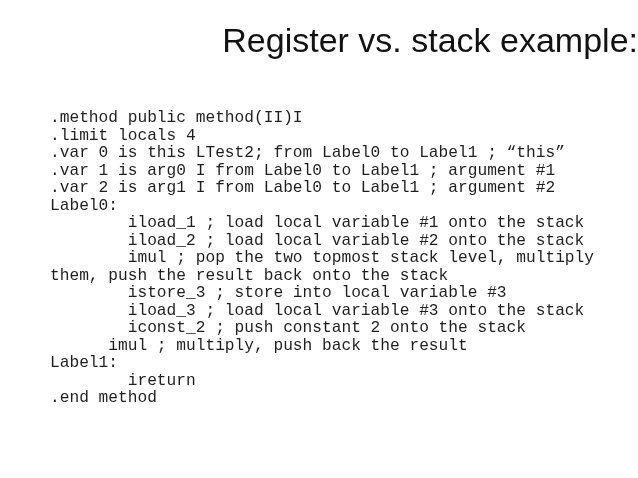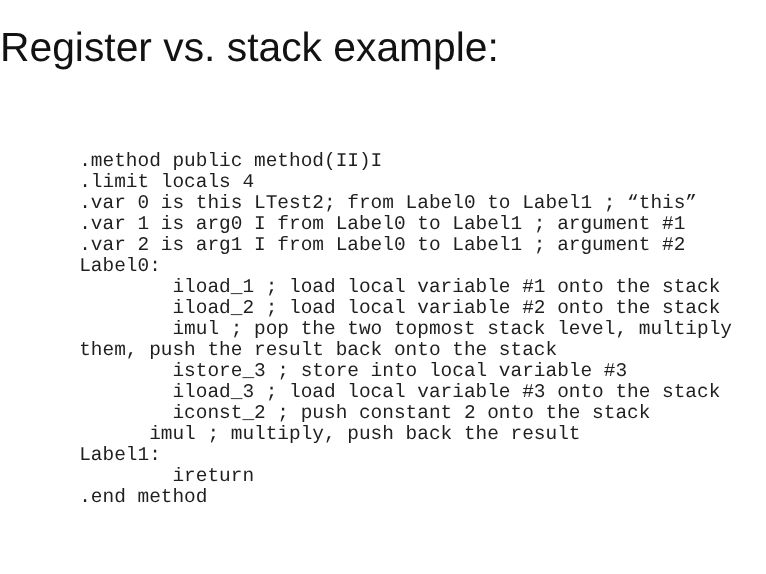--- a/index.html
+++ b/index.html
@@ -13,33 +13,33 @@
     height: 478px;
     background: #ffffff;
     overflow: hidden;
     font-family: "Liberation Sans", sans-serif;
   }
   .slide-title {
     position: absolute;
     top: 19px;
     left: 0;
     width: 100%;
-    text-align: left;
+    text-align: right;
     color: #121212;
     font-family: "Liberation Sans", sans-serif;
     font-size: 34px;
     line-height: 43px;
     font-weight: 400;
     letter-spacing: 0;
   }
   .code-block {
     position: absolute;
     top: 110px;
     left: 50px;
-    margin: 16px;
+    margin: 0;
     color: #1f1f1f;
     font-family: "Liberation Mono", "DejaVu Sans Mono", monospace;
     font-size: 16.2px;
     line-height: 17.5px;
     white-space: pre;
     letter-spacing: 0;
   }
 </style>
 </head>
 <body>

